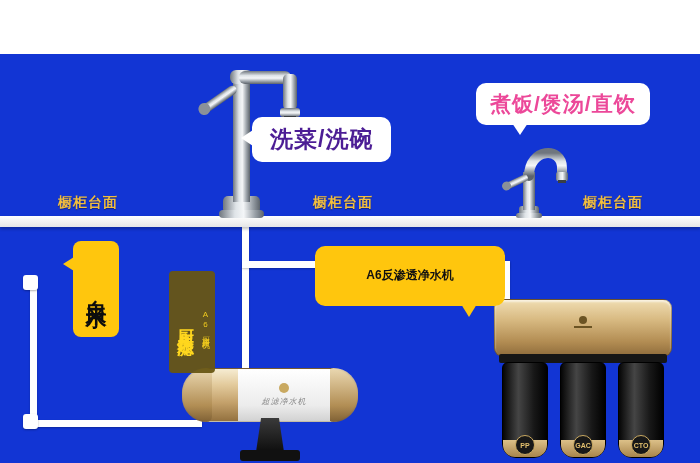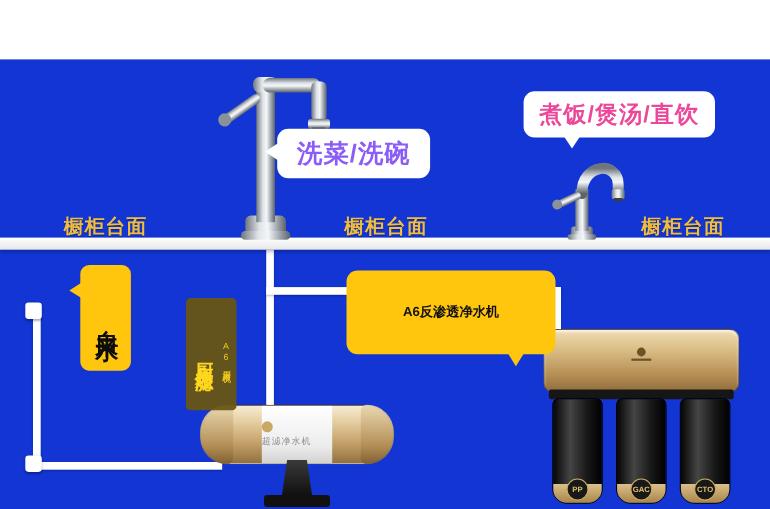--- a/index.html
+++ b/index.html
@@ -8,21 +8,21 @@
   .abs { position:absolute; }
 
   
   .header { top:0; left:0; width:700px; height:54px; background:#ffffff; z-index:3; }
   .title { left:28px; top:14px; font-size:20px; font-weight:800; color:#0d0d0d; letter-spacing:1px; z-index:4; }
 
   
   .counter-band { top:216px; left:0; width:700px; height:11px;
                   background:linear-gradient(180deg,#ffffff,#e6e6e6); z-index:3;
                   box-shadow:0 2px 3px rgba(0,0,0,.25); }
-  .counter-label { top:194px; font-size:18px; font-weight:800; color:#f1bd3e;
+  .counter-label { top:194px; font-size:14px; font-weight:800; color:#f1bd3e;
                    letter-spacing:1px; z-index:6; text-shadow:0 1px 1px rgba(0,0,0,.35); }
   .cl-left { left:58px; } .cl-center { left:313px; } .cl-right { left:583px; }
 
   
   .pipe { background:#ffffff; z-index:2; box-shadow:0 1px 2px rgba(0,0,0,.25); }
   .pv1 { left:30px; top:282px; width:7px; height:143px; }
   .ph1 { left:30px; top:420px; width:172px; height:7px; }
   .pv2 { left:242px; top:227px; width:7px; height:145px; }
   .ph2 { left:242px; top:261px; width:268px; height:7px; }
   .pv3 { left:503px; top:261px; width:7px; height:50px; }
@@ -30,21 +30,21 @@
            box-shadow:0 1px 2px rgba(0,0,0,.3); }
   .el-a { left:23px; top:275px; } .el-b { left:23px; top:414px; }
 
   
   .faucet-big { left:183px; top:56px; z-index:5; }
   .faucet-small { left:492px; top:130px; z-index:5; }
 
   
   .bubble { z-index:7; border-radius:10px; display:flex; align-items:center; justify-content:center; }
   .b-wash { left:252px; top:117px; padding:7px 18px; background:#ffffff; }
-  .b-wash .txt { color:#8b5cf6; font-weight:800; font-size:23px; letter-spacing:1px; white-space:nowrap; }
+  .b-wash .txt { color:#4c1d95; font-weight:800; font-size:23px; letter-spacing:1px; white-space:nowrap; }
   .b-wash::before { content:""; position:absolute; left:-11px; top:13px;
                     border:8px solid transparent; border-right:12px solid #ffffff; border-left:0; }
   .b-cook { left:476px; top:83px; padding:7px 14px; background:#ffffff; }
   .b-cook .txt { color:#ec4899; font-weight:800; font-size:21px; letter-spacing:1px; white-space:nowrap; }
   .b-cook::after { content:""; position:absolute; bottom:-10px; left:36px;
                    border:8px solid transparent; border-top:12px solid #ffffff; border-bottom:0; }
 
   .b-tap { left:73px; top:241px; width:46px; height:96px; background:#ffc60d; border-radius:8px; }
   .b-tap .txt { writing-mode:vertical-rl; text-orientation:upright; color:#0d0d0d;
                 font-weight:800; font-size:21px; letter-spacing:4px; }
@@ -52,39 +52,39 @@
                    border:7px solid transparent; border-right:11px solid #ffc60d; border-left:0; }
 
   .uf-tag { left:169px; top:271px; width:46px; height:102px; background:rgba(104,86,20,.95);
             border-radius:4px; z-index:7; display:flex; flex-direction:row;
             align-items:center; justify-content:center; gap:2px; }
   .uf-tag .main { writing-mode:vertical-rl; text-orientation:upright; color:#ffd71e;
                   font-weight:800; font-size:17px; letter-spacing:3px; }
   .uf-tag .sub  { writing-mode:vertical-rl; text-orientation:upright; color:#ffd71e;
                   font-size:8px; letter-spacing:1px; opacity:.9; }
 
-  .b-ro { left:315px; top:246px; width:190px; height:76px; background:#ffc60d;
+  .b-ro { left:315px; top:246px; width:190px; height:60px; background:#ffc60d;
           flex-direction:column; line-height:1.15; }
   .b-ro .line1 { font-size:12px; font-weight:700; color:#111; }
   .b-ro .line2 { font-size:25px; font-weight:800; color:#111; letter-spacing:2px; }
   .b-ro::after { content:""; position:absolute; bottom:-11px; right:28px;
                  border:8px solid transparent; border-top:13px solid #ffc60d; border-bottom:0; }
 
   
   .uf-unit { left:182px; top:368px; width:176px; height:95px; z-index:4; }
   .uf-cyl { left:0; top:0; width:176px; height:54px; border-radius:27px;
             background:linear-gradient(180deg,#f6ecd2 0%,#e3cb9d 30%,#c3a06a 65%,#93713f 100%);
             border:1px solid rgba(0,0,0,.2); }
   .uf-cap-l { left:0; top:0; width:30px; height:54px; border-radius:27px 6px 6px 27px;
               background:linear-gradient(180deg,#e9d6ae,#b08c52 70%,#7d5f34); opacity:.9; }
   .uf-cap-r { right:0; top:0; width:30px; height:54px; border-radius:6px 27px 27px 6px;
               background:linear-gradient(180deg,#e9d6ae,#b08c52 70%,#7d5f34); opacity:.9; }
-  .uf-band { left:56px; top:1px; width:64px; height:52px;
+  .uf-band { left:56px; top:1px; width:92px; height:52px;
              background:linear-gradient(180deg,#ffffff,#ececec 70%,#d2d2d2);
-             display:flex; flex-direction:column; align-items:flex-start; justify-content:center; gap:3px; }
+             display:flex; flex-direction:column; align-items:center; justify-content:center; gap:3px;font-style:italic; }
   .uf-logo { width:10px; height:10px; border-radius:50%; background:#c9a961; }
   .uf-band .txt { font-size:8px; color:#8b8b8b; letter-spacing:1px; }
   .uf-neck { left:74px; top:50px; width:28px; height:34px;
              background:linear-gradient(180deg,#3a3a3a,#0e0e0e);
              clip-path:polygon(18% 0,82% 0,100% 100%,0 100%); }
   .uf-base { left:58px; top:82px; width:60px; height:11px; background:#111; border-radius:3px; }
 
   
   .ro-unit { left:494px; top:299px; width:178px; height:164px; z-index:4; }
   .ro-housing { left:0; top:0; width:178px; height:58px; border-radius:9px;

